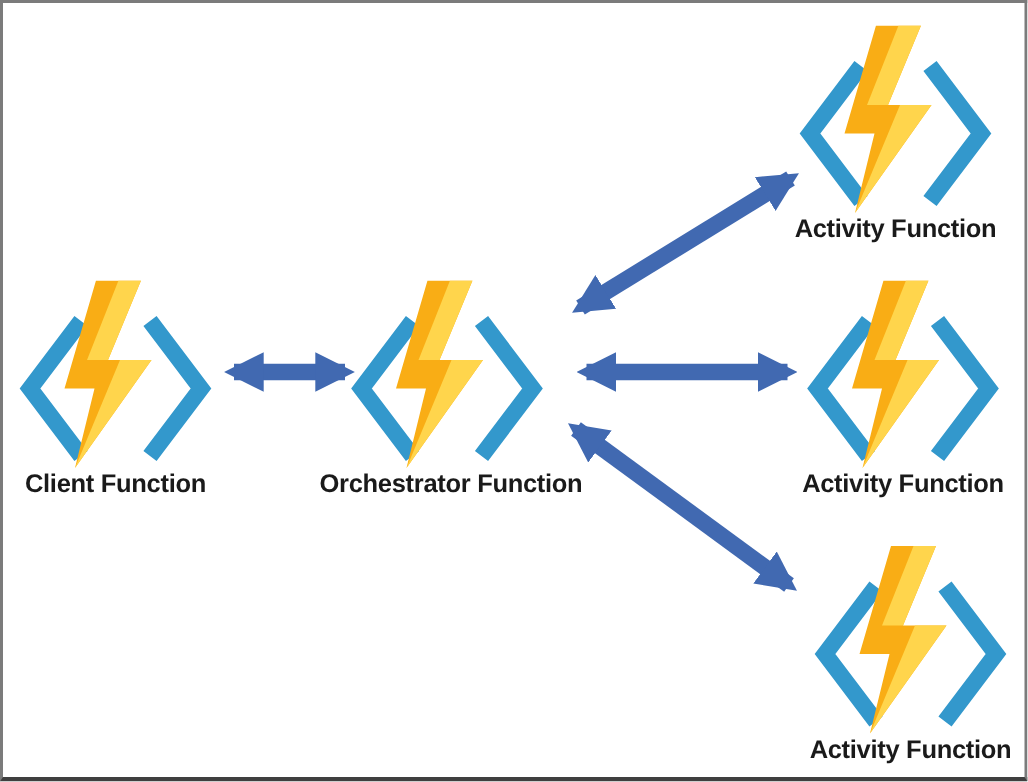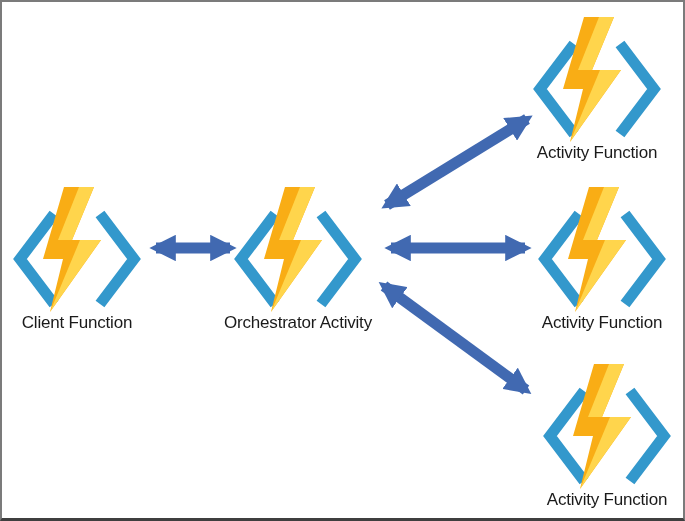--- a/index.html
+++ b/index.html
@@ -37,21 +37,21 @@
   .fn-icon {
     display: block;
     width: 130px;
     height: 125px;
     margin: 0 auto;
   }
   .node-label {
     display: block;
     margin-top: 1px;
     font-size: 17px;
-    font-weight: 400;
+    font-weight: 700;
     letter-spacing: -0.2px;
     color: var(--label-black);
     white-space: nowrap;
   }
   
   .pos-client       { left: -10px; top: 185px; }
   .pos-orchestrator { left: 211px; top: 185px; }
   .pos-activity-top { left: 510px; top: 15px;  }
   .pos-activity-mid { left: 515px; top: 185px; }
   .pos-activity-bot { left: 520px; top: 362px; }
@@ -92,21 +92,21 @@
     <svg class="fn-icon" viewBox="0 0 130 125">
       <use href="#fn-icon"></use>
     </svg>
     <span class="node-label">Client Function</span>
   </div>
 
   <div class="node pos-orchestrator">
     <svg class="fn-icon" viewBox="0 0 130 125">
       <use href="#fn-icon"></use>
     </svg>
-    <span class="node-label">Orchestrator Activity</span>
+    <span class="node-label">Orchestrator Function</span>
   </div>
 
   <div class="node pos-activity-top">
     <svg class="fn-icon" viewBox="0 0 130 125">
       <use href="#fn-icon"></use>
     </svg>
     <span class="node-label">Activity Function</span>
   </div>
 
   <div class="node pos-activity-mid">

